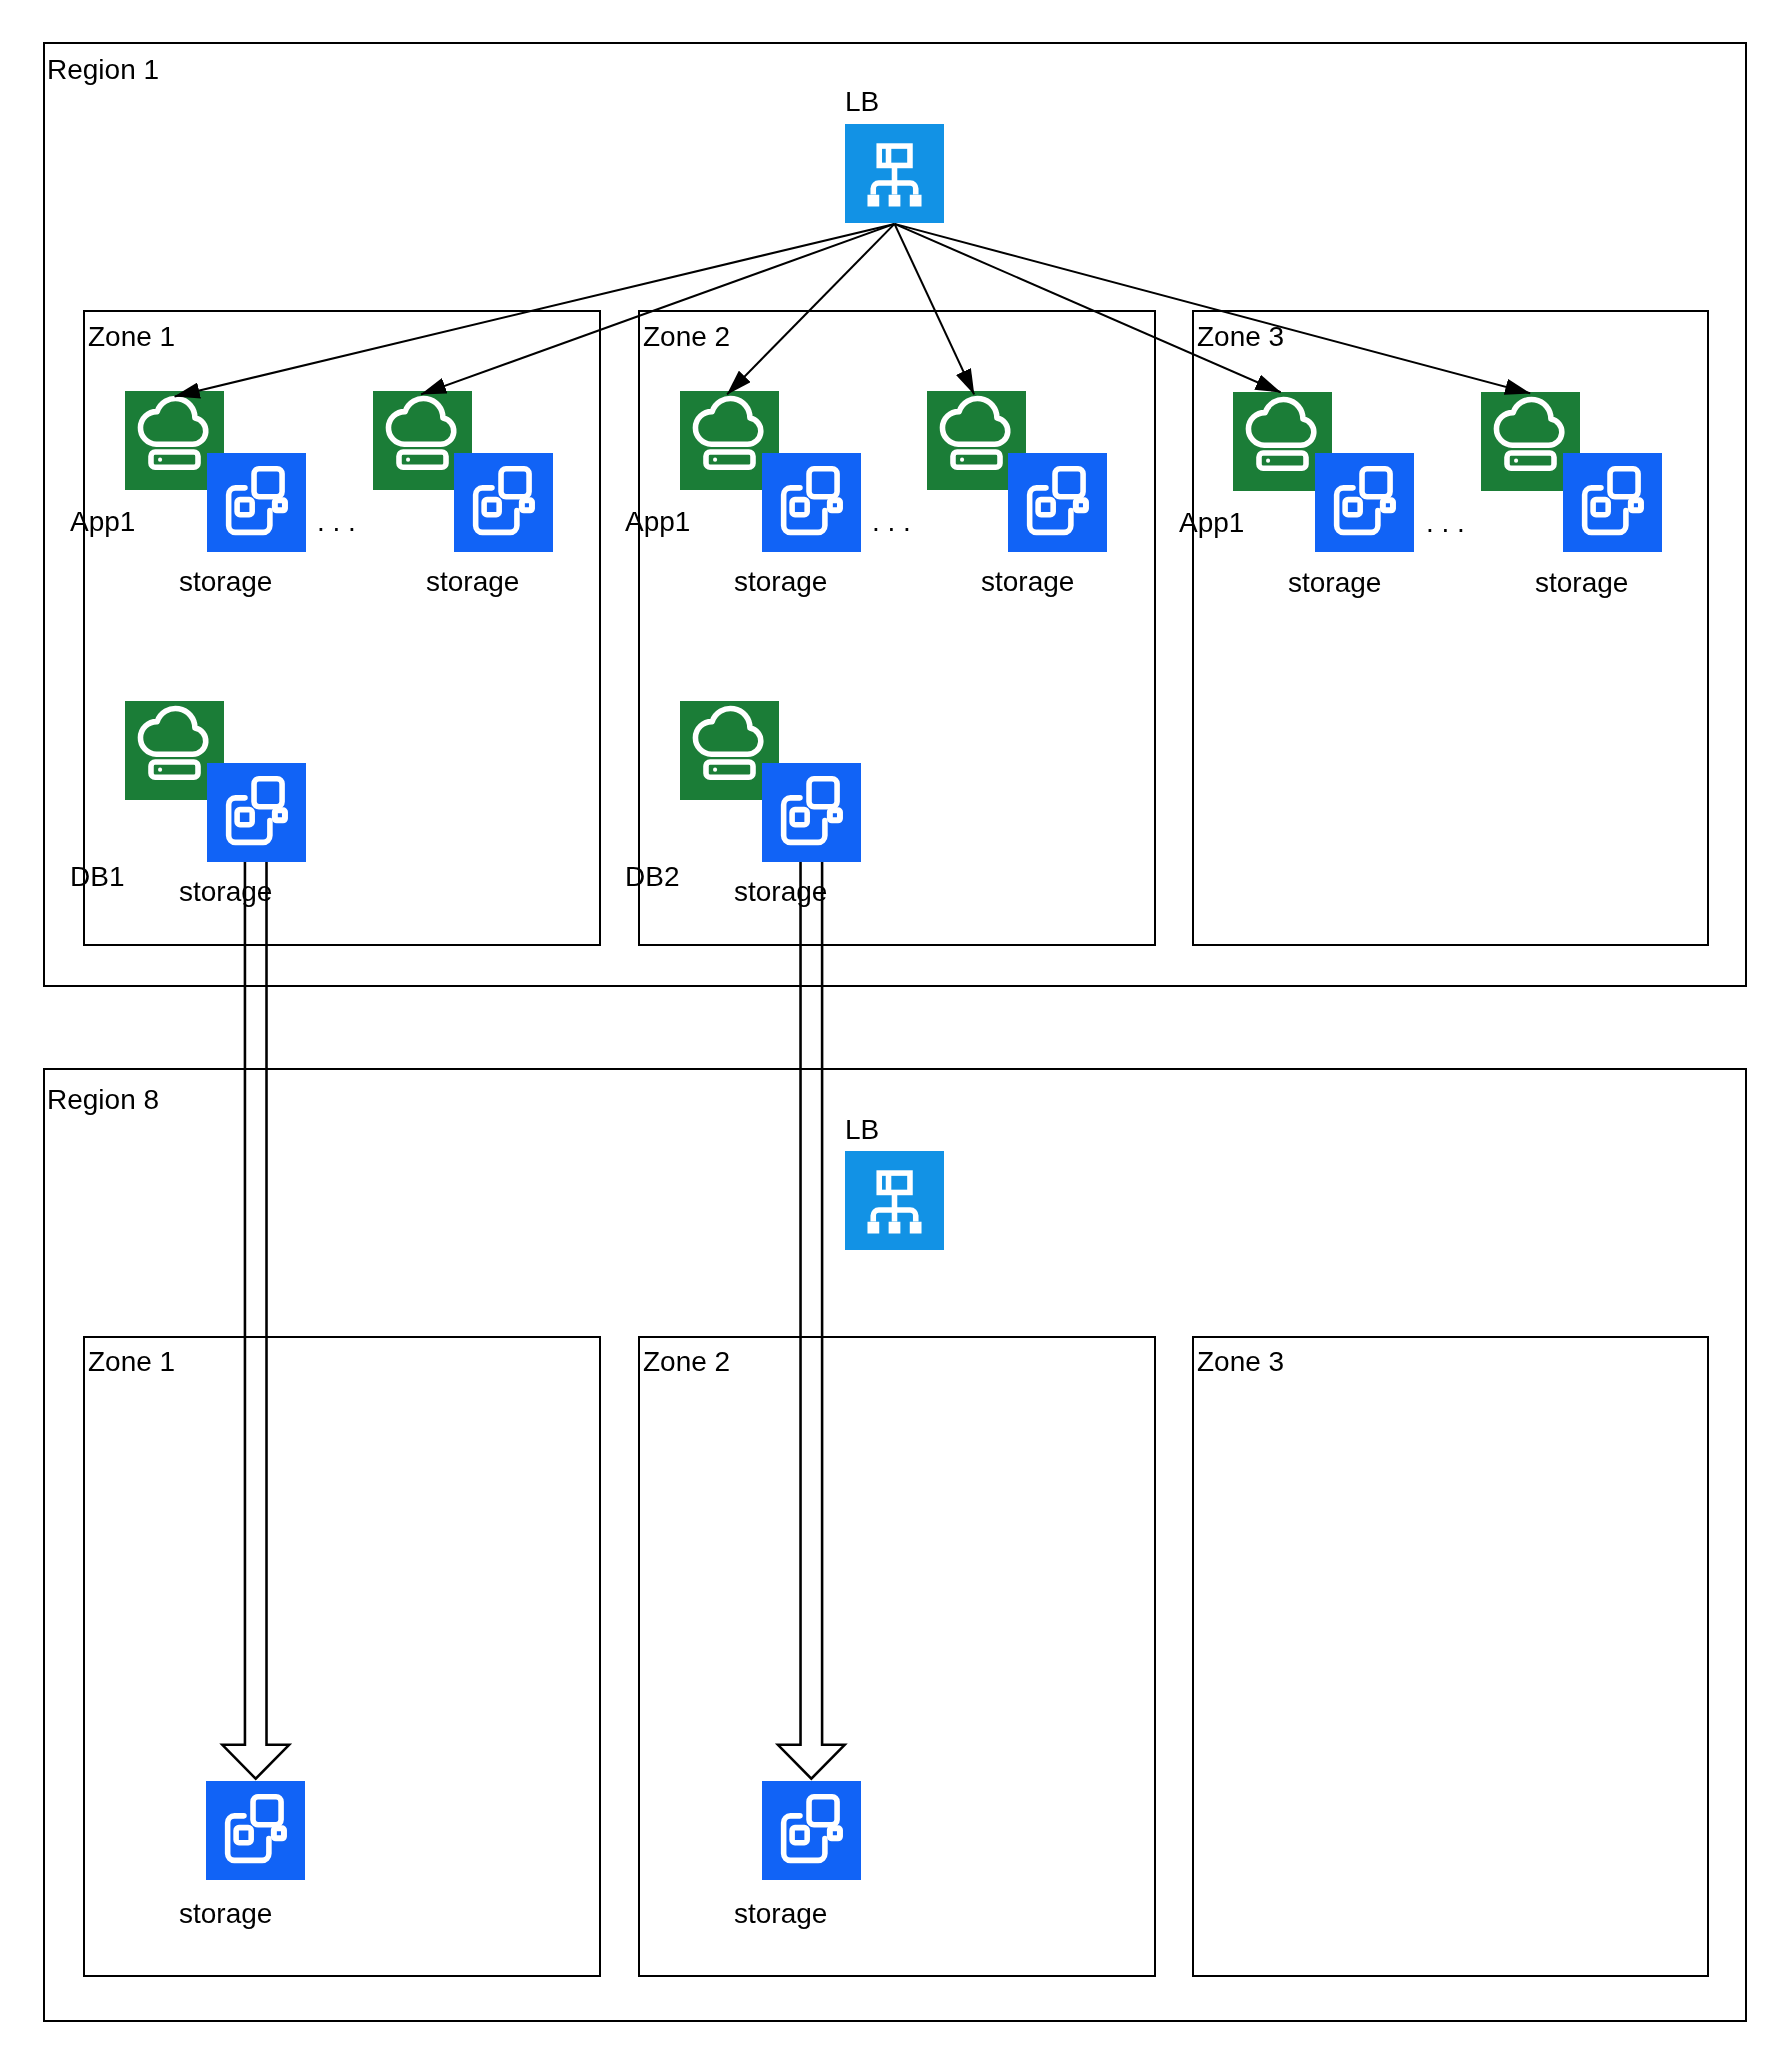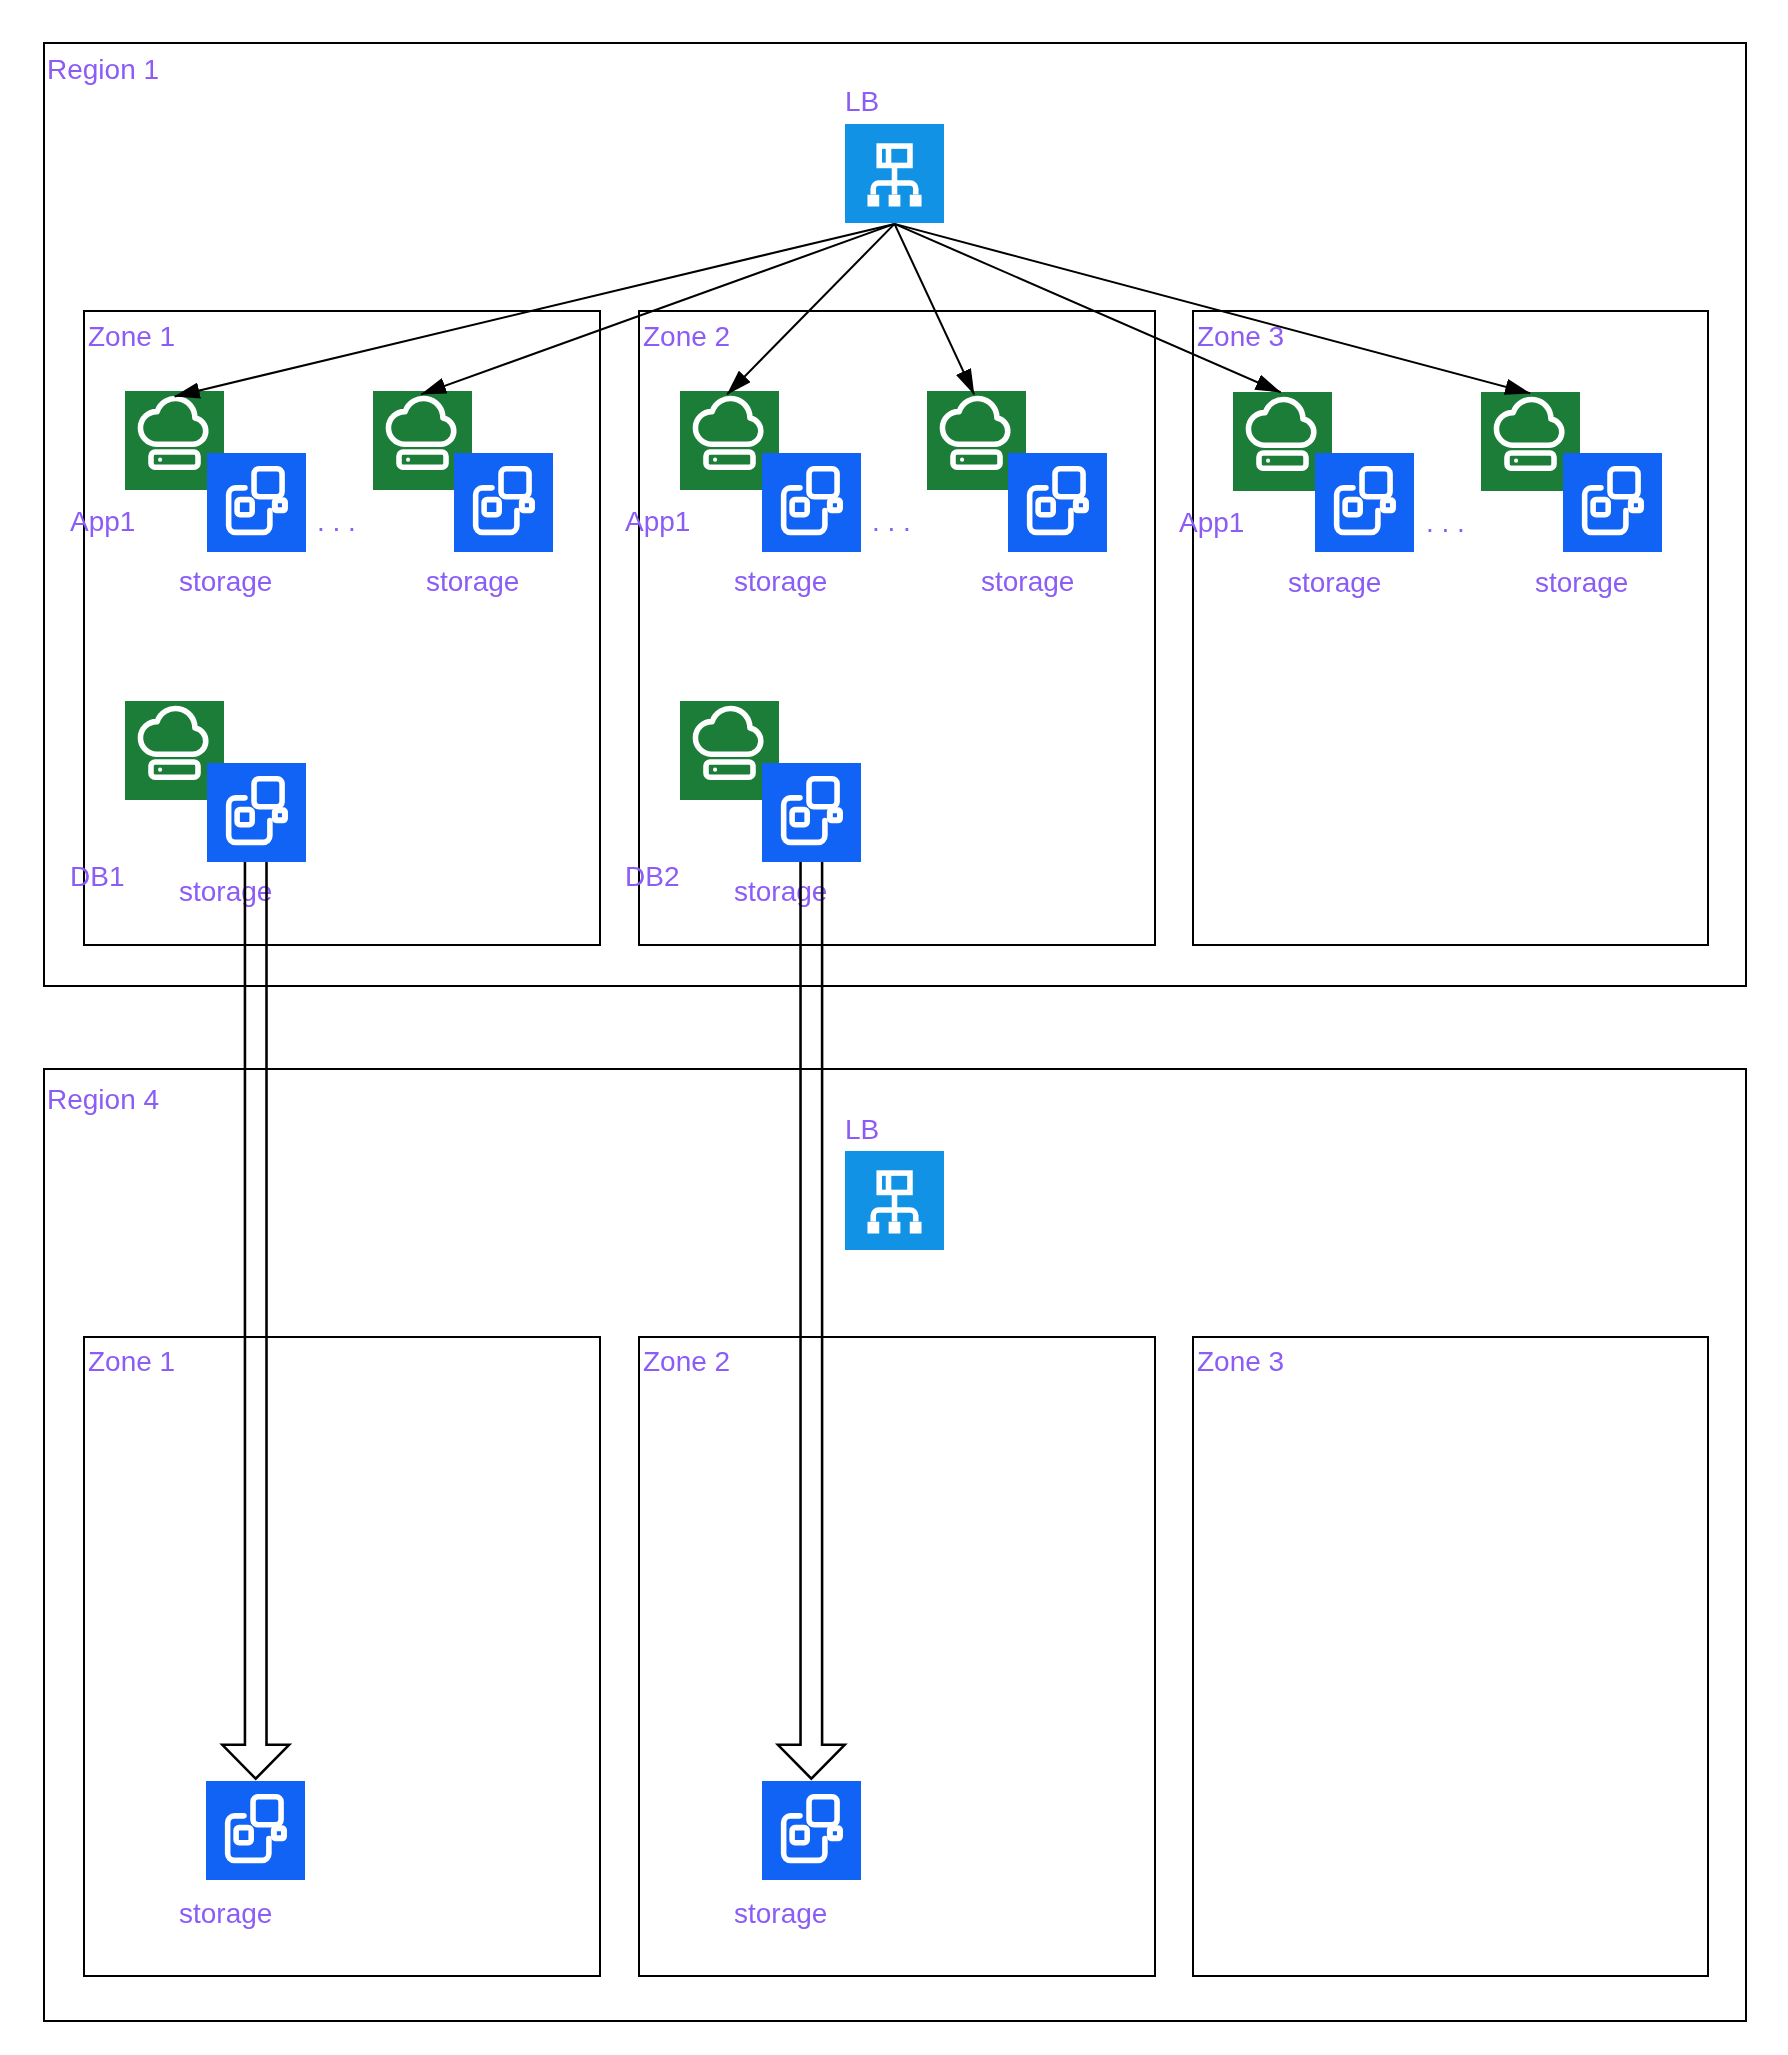--- a/index.html
+++ b/index.html
@@ -2,21 +2,21 @@
 <html style="font-size:8.2px"><head>
 <meta charset="utf-8">
 <style>
   html,body{margin:0;padding:0;background:#fff;}
   #canvas{
     position:relative;width:1789px;height:2056px;background:#ffffff;
     font-family:"Liberation Sans",sans-serif;color:#000;overflow:hidden;
   }
   .box{position:absolute;border:2.6px solid #000;box-sizing:border-box;background:transparent;}
   .zone{border-width:2.1px;}
-  .lbl{position:absolute;font-size:28px;line-height:1.12;color:#8b5cf6;white-space:pre;}
+  .lbl{position:absolute;font-size:28px;line-height:1.12;color:#000000;white-space:pre;}
   .lbl-r{text-align:left;}
   .lbl-c{text-align:left;}
   .node{position:absolute;width:99px;height:99px;display:block;}
   .overlay{position:absolute;left:0;top:0;pointer-events:none;}
 </style>
 </head>
 <body>
 
 <div id="canvas">
 
@@ -52,21 +52,21 @@
 
   <div class="box zone" style="left:83px;top:310px;width:518px;height:636px"></div>
   <div class="box zone" style="left:638px;top:310px;width:518px;height:636px"></div>
   <div class="box zone" style="left:1192px;top:310px;width:517px;height:636px"></div>
 
   <div class="box zone" style="left:83px;top:1336px;width:518px;height:641px"></div>
   <div class="box zone" style="left:638px;top:1336px;width:518px;height:641px"></div>
   <div class="box zone" style="left:1192px;top:1336px;width:517px;height:641px"></div>
 
   <div class="lbl" style="left:47px;top:54px">Region 1</div>
-  <div class="lbl" style="left:47px;top:1084px">Region 4</div>
+  <div class="lbl" style="left:47px;top:1084px">Region 8</div>
 
   <div class="lbl" style="left:88px;top:321px">Zone 1</div>
   <div class="lbl" style="left:643px;top:321px">Zone 2</div>
   <div class="lbl" style="left:1197px;top:321px">Zone 3</div>
   <div class="lbl" style="left:88px;top:1346px">Zone 1</div>
   <div class="lbl" style="left:643px;top:1346px">Zone 2</div>
   <div class="lbl" style="left:1197px;top:1346px">Zone 3</div>
 
   <div class="lbl lbl-c" style="left:845px;top:86px;width:99px">LB</div>
   <div class="lbl lbl-c" style="left:845px;top:1114px;width:99px">LB</div>

